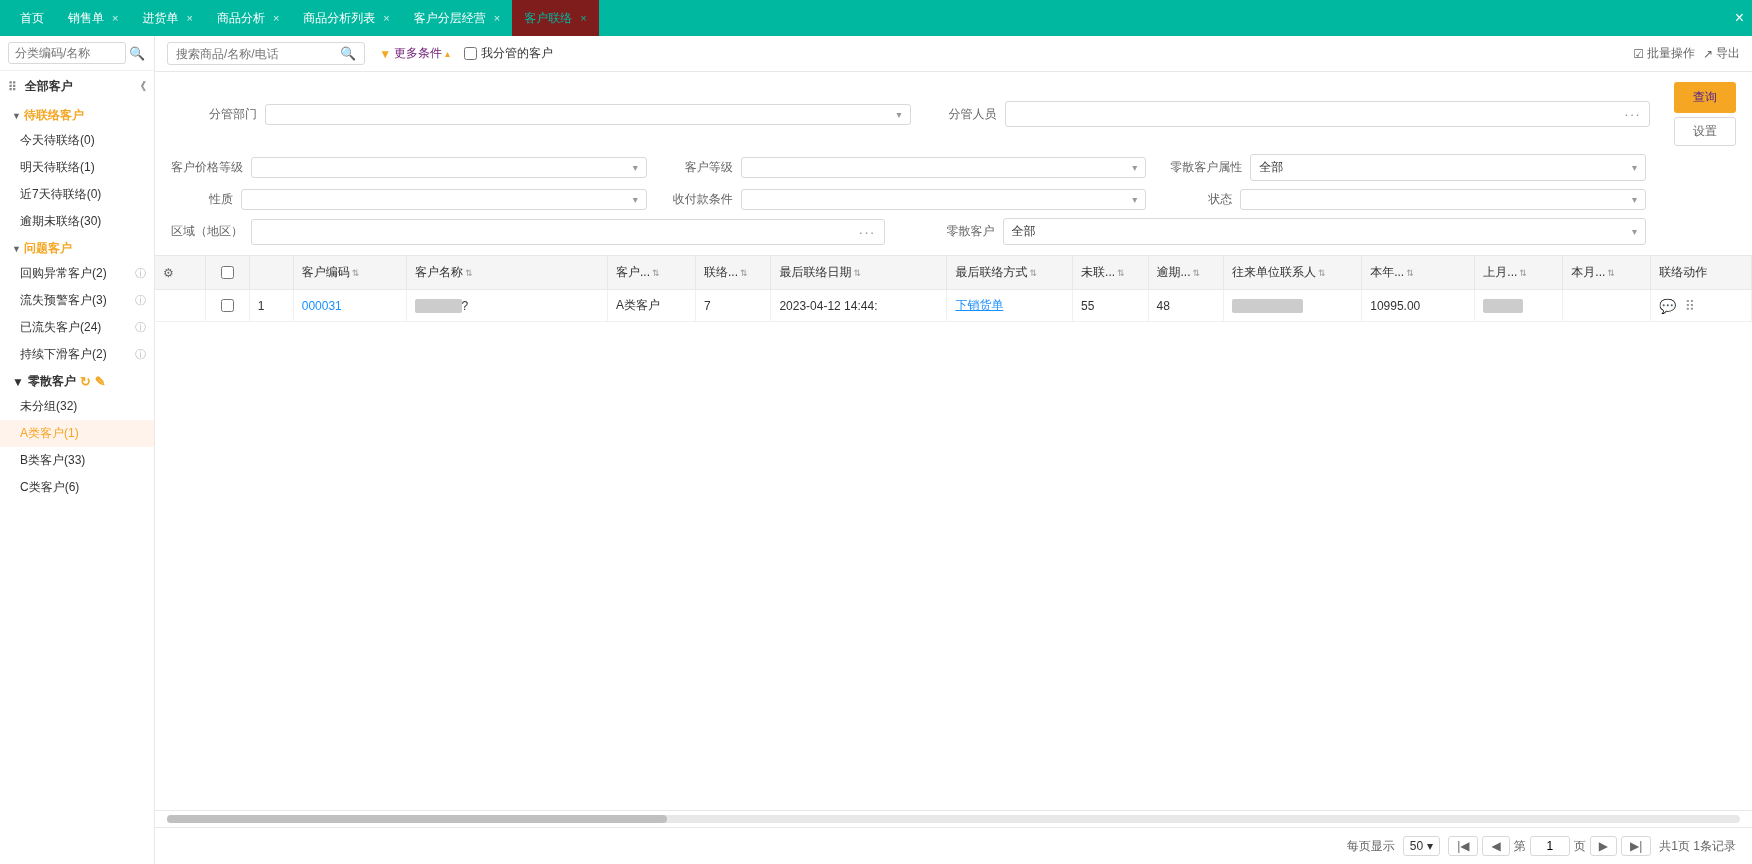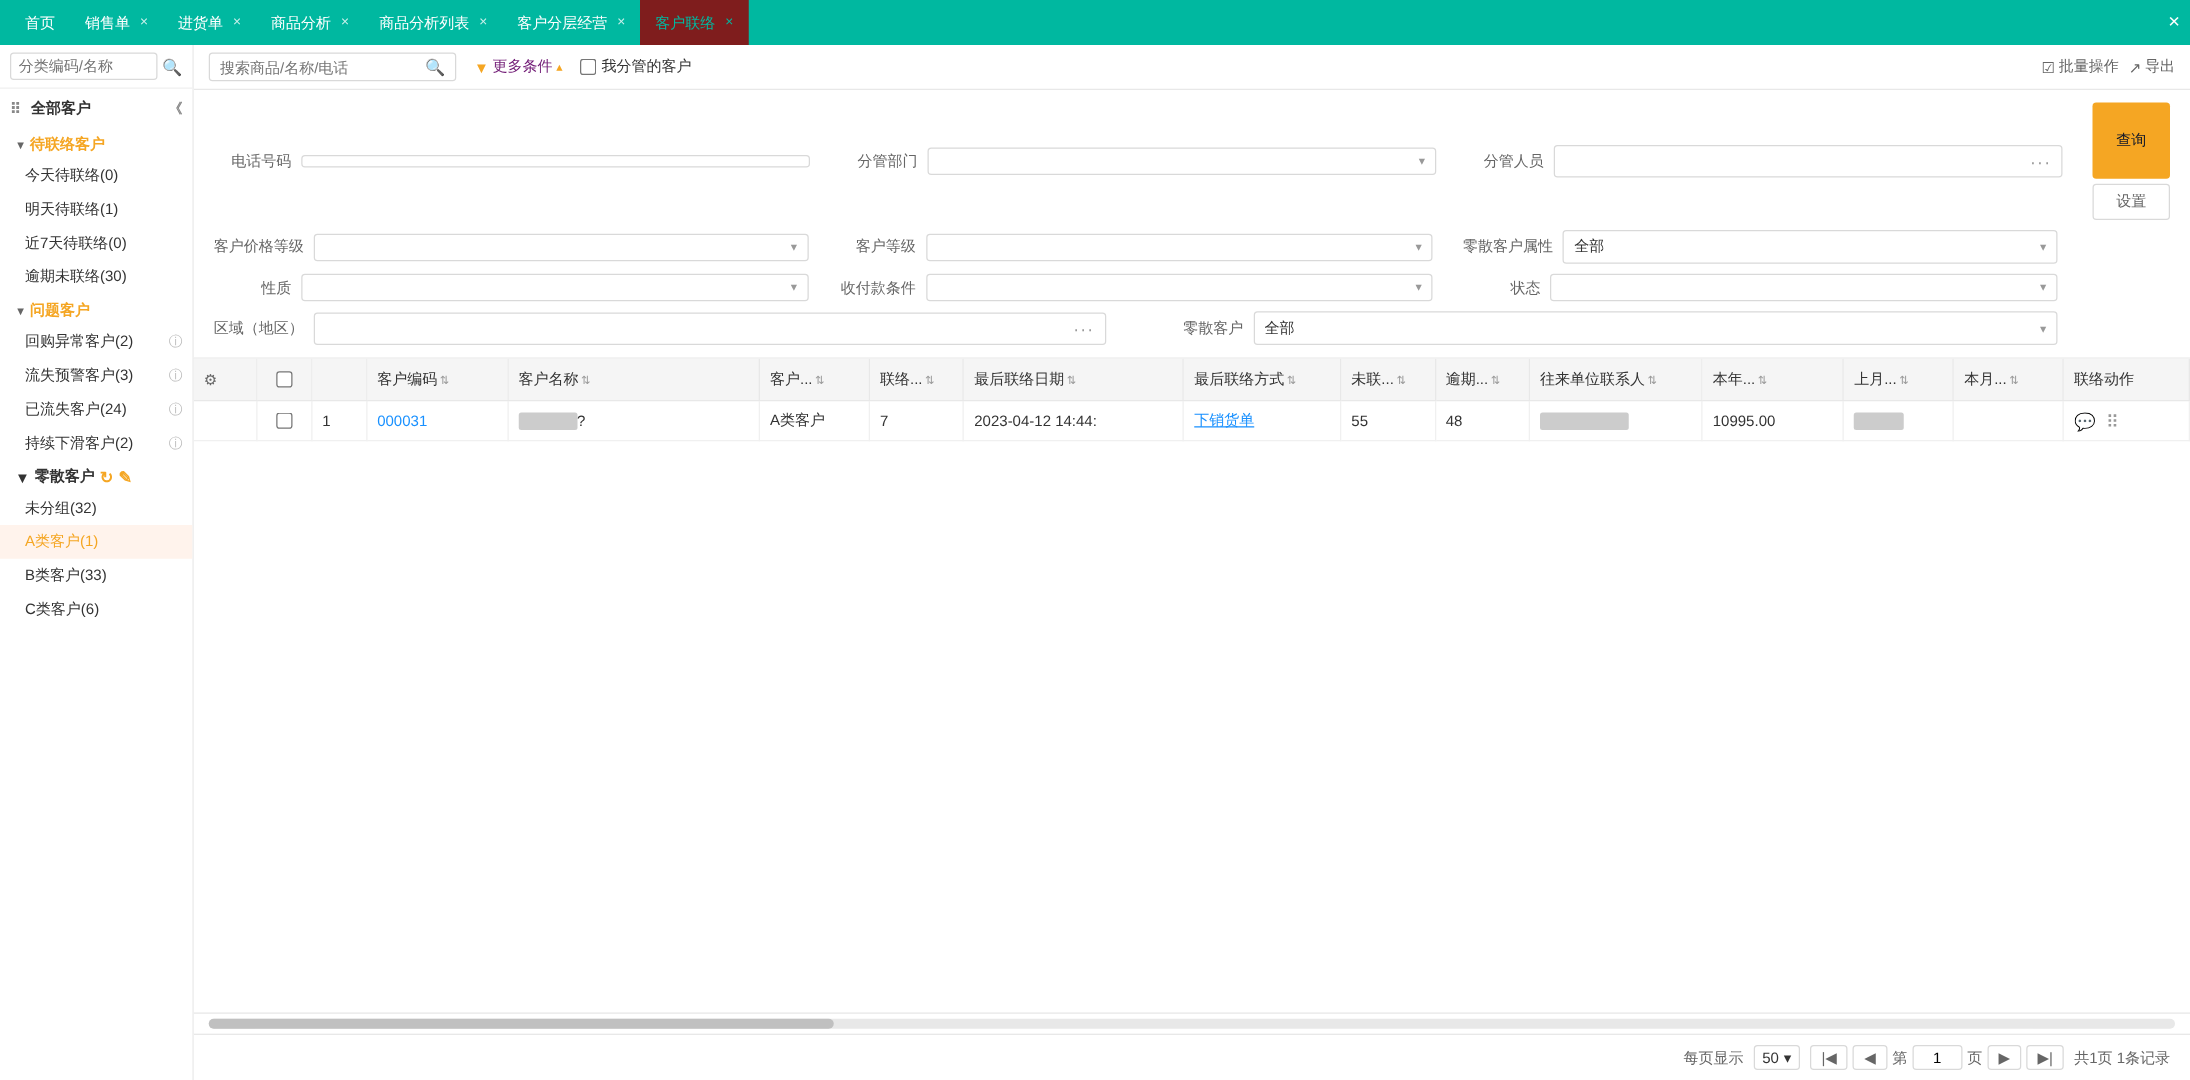--- a/index.html
+++ b/index.html
@@ -52,21 +52,21 @@
     .filter-panel { background: #fff; padding: 10px 16px; border-bottom: 1px solid #e8e8e8; }
     .filter-row { display: flex; align-items: center; margin-bottom: 8px; gap: 0; }
     .filter-row:last-child { margin-bottom: 0; }
     .filter-item { display: flex; align-items: center; flex: 1; min-width: 0; }
     .filter-label { color: #666; white-space: nowrap; min-width: 70px; text-align: right; padding-right: 8px; }
     .filter-select { flex: 1; border: 1px solid #d9d9d9; border-radius: 3px; padding: 4px 8px; display: flex; align-items: center; justify-content: space-between; cursor: pointer; background: #fff; min-width: 0; }
     .filter-select .arrow { color: #999; font-size: 10px; flex-shrink: 0; }
     .filter-select .more { color: #999; font-size: 14px; letter-spacing: 1px; }
     .filter-select .value { color: #333; font-size: 12px; white-space: nowrap; overflow: hidden; text-overflow: ellipsis; }
     .filter-buttons { display: flex; flex-direction: column; gap: 4px; padding-left: 12px; }
-    .btn-query { background: #f5a623; color: #0f172a; border: none; border-radius: 3px; padding: 22px 18px; cursor: pointer; font-size: 12px; }
+    .btn-query { background: #f5a623; color: #4c1d95; border: none; border-radius: 3px; padding: 7px 18px; cursor: pointer; font-size: 12px; }
     .btn-settings { background: #fff; color: #666; border: 1px solid #d9d9d9; border-radius: 3px; padding: 5px 18px; cursor: pointer; font-size: 12px; }
 
     
     .table-container { flex: 1; overflow: auto; background: #fff; margin: 0; }
     table { width: 100%; border-collapse: collapse; table-layout: fixed; }
     thead tr { background: #f5f5f5; }
     th { padding: 8px 8px; border-bottom: 1px solid #e8e8e8; border-right: 1px solid #e8e8e8; color: #333; font-weight: normal; text-align: left; white-space: nowrap; overflow: hidden; text-overflow: ellipsis; font-size: 12px; }
     th:first-child { width: 45px; }
     td { padding: 7px 8px; border-bottom: 1px solid #f0f0f0; border-right: 1px solid #f0f0f0; color: #333; white-space: nowrap; overflow: hidden; text-overflow: ellipsis; font-size: 12px; }
     .th-sort { display: flex; align-items: center; gap: 2px; }
@@ -237,26 +237,20 @@
         <div class="action-btn">
           <span>↗</span>
           <span>导出</span>
         </div>
       </div>
     </div>
 
     <div class="filter-panel">
 
       <div class="filter-row">
-        <div class="filter-item" style="flex:2;">
-          <span class="filter-label">电话号码</span>
-          <div class="filter-select" style="flex:1;">
-            <span class="value"></span>
-          </div>
-        </div>
         <div style="width:24px;"></div>
         <div class="filter-item" style="flex:2;">
           <span class="filter-label">分管部门</span>
           <div class="filter-select" style="flex:1;">
             <span class="value"></span>
             <span class="arrow">▾</span>
           </div>
         </div>
         <div style="width:24px;"></div>
         <div class="filter-item" style="flex:2;">

